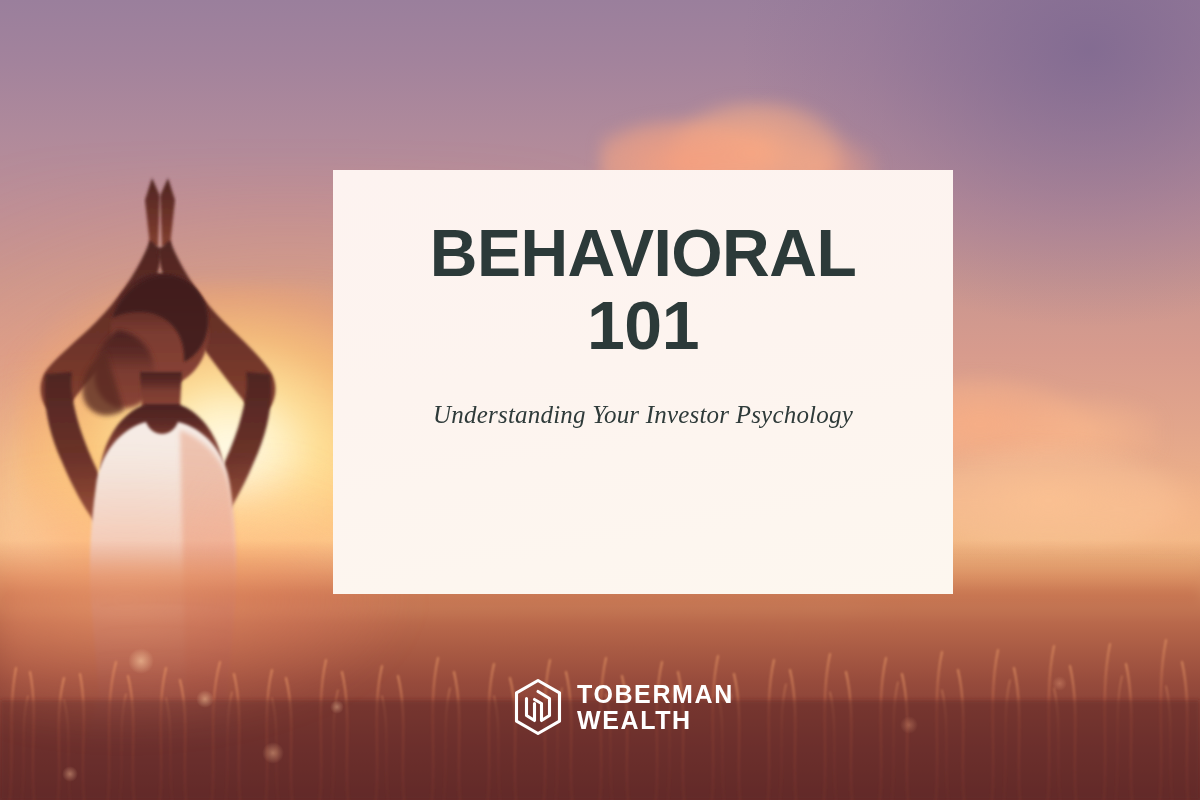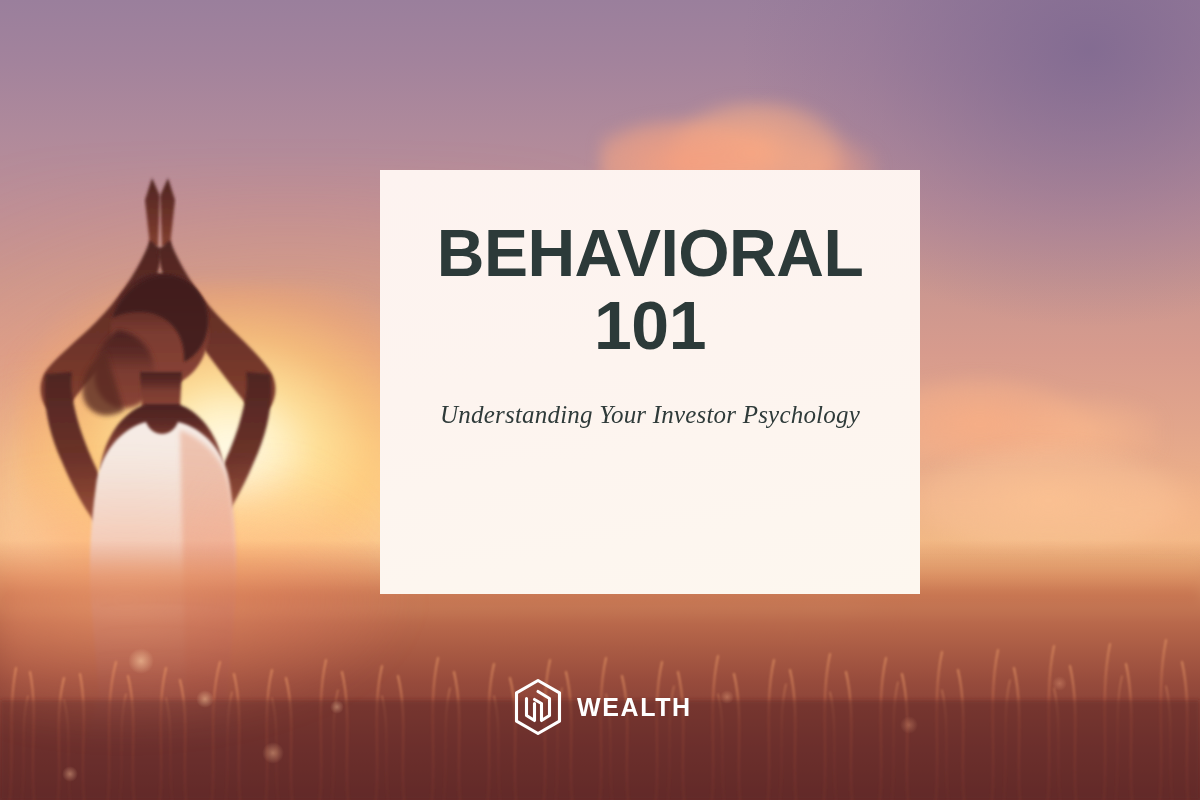--- a/index.html
+++ b/index.html
@@ -109,26 +109,25 @@
   }
   .flare-diag {
     position:absolute; left:120px; top:430px; width:360px; height:330px;
     background:radial-gradient(ellipse 40% 60% at 50% 50%, rgba(255,190,150,.38) 0%, rgba(255,175,140,.12) 55%, rgba(255,170,140,0) 78%);
     transform:rotate(-24deg); filter:blur(10px);
   }
 
   
   .card {
     position:absolute; left:333px; top:170px;
-    width:540px; height:424px;
+    width:620px; height:424px;
     background:linear-gradient(170deg, #fdf3f0 0%, #fdf4ef 45%, #fdf7ef 100%);
     display:flex; flex-direction:column;
     align-items:center; justify-content:flex-start;
     padding:52px 28px 0;
-    margin-left:47px;
   }
   .title {
     color:#2c3a39;
     font-weight:800;
     font-size:66px;
     line-height:.96;
     letter-spacing:-0.5px;
     text-align:center;
     text-transform:uppercase;
   }
@@ -365,17 +364,18 @@
     <span class="logo-mark">
       <svg viewBox="0 0 52 58">
         <g fill="none" stroke="#ffffff" stroke-width="3.1" stroke-linejoin="round" stroke-linecap="round">
           <path d="M26 2.5 L47.5 14.8 L47.5 43.2 L26 55.5 L4.5 43.2 L4.5 14.8 Z"></path>
           <path d="M14.5 20.5 L14.5 37.5 L22.5 42.5 L22.5 25.5"></path>
           <path d="M26 13.5 L37.5 20.5 L37.5 37.5 L29.5 42.5 L29.5 25.5 L22.5 21.5"></path>
         </g>
       </svg>
     </span>
     <span class="logo-words">
+      <span>TOBERMAN</span>
       <span>WEALTH</span>
     </span>
   </div>
 
 </div>
 
 </body></html>

